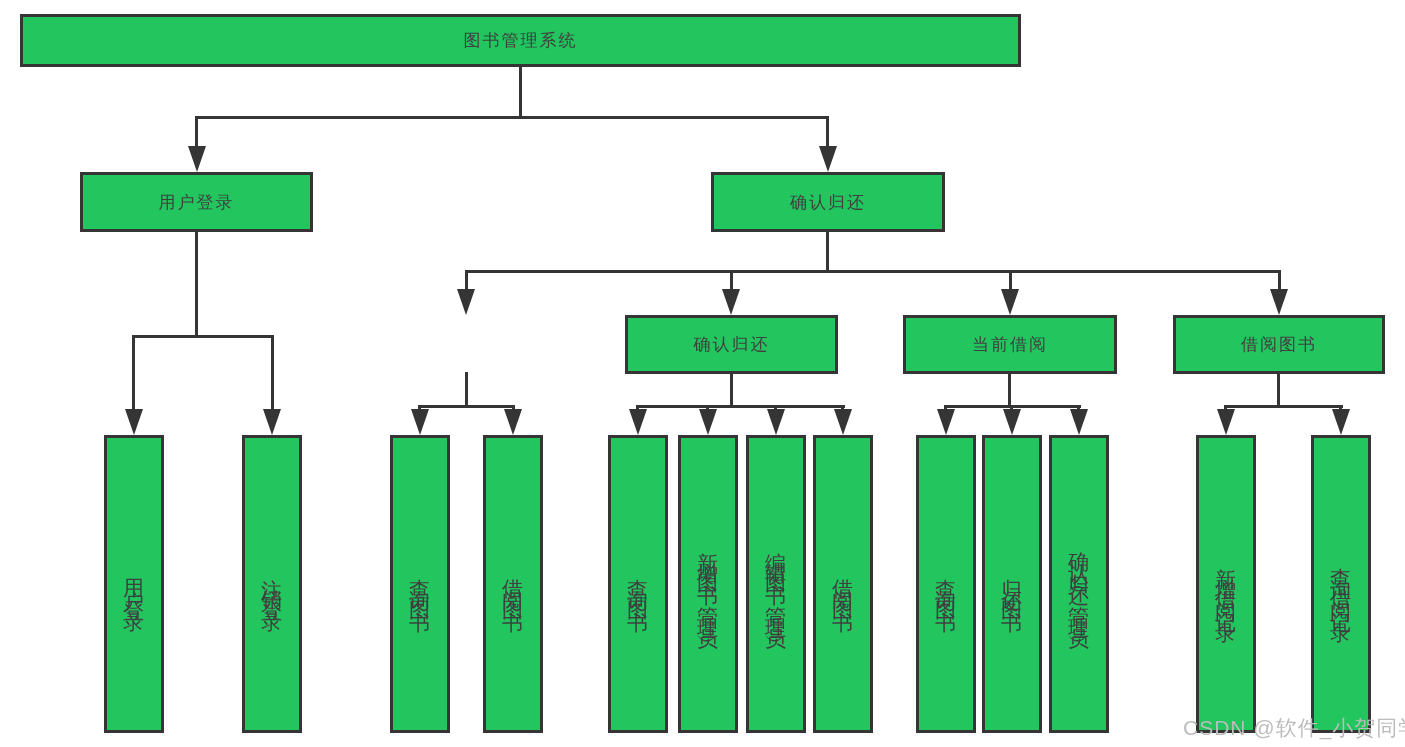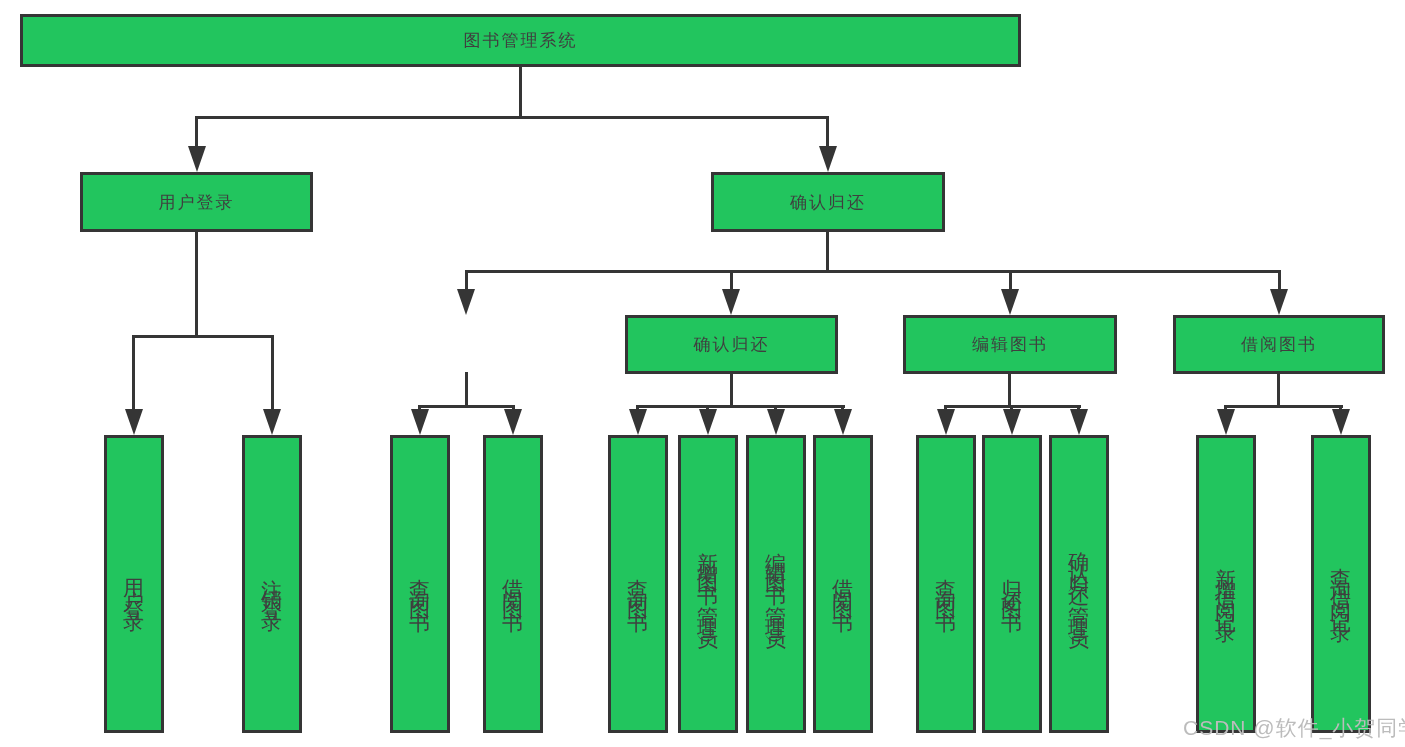--- a/index.html
+++ b/index.html
@@ -90,21 +90,21 @@
   <div class="arrow" style="left:722px;top:289px"></div>
   <div class="line" style="left:1009px;top:270px;width:3px;height:21px"></div>
   <div class="arrow" style="left:1001px;top:289px"></div>
   <div class="line" style="left:1278px;top:270px;width:3px;height:21px"></div>
   <div class="arrow" style="left:1270px;top:289px"></div>
 
   <div class="box hbox" style="left:625px;top:315px;width:213px;height:59px">
     <span>确认归还</span>
   </div>
   <div class="box hbox" style="left:903px;top:315px;width:214px;height:59px">
-    <span>编辑图书</span>
+    <span>当前借阅</span>
   </div>
   <div class="box hbox" style="left:1173px;top:315px;width:212px;height:59px">
     <span>借阅图书</span>
   </div>
 
   <div class="line" style="left:465px;top:372px;width:3px;height:35px"></div>
   <div class="line" style="left:418px;top:405px;width:97px;height:3px"></div>
   <div class="line" style="left:418px;top:405px;width:3px;height:6px"></div>
   <div class="arrow" style="left:411px;top:409px"></div>
   <div class="line" style="left:512px;top:405px;width:3px;height:6px"></div>

